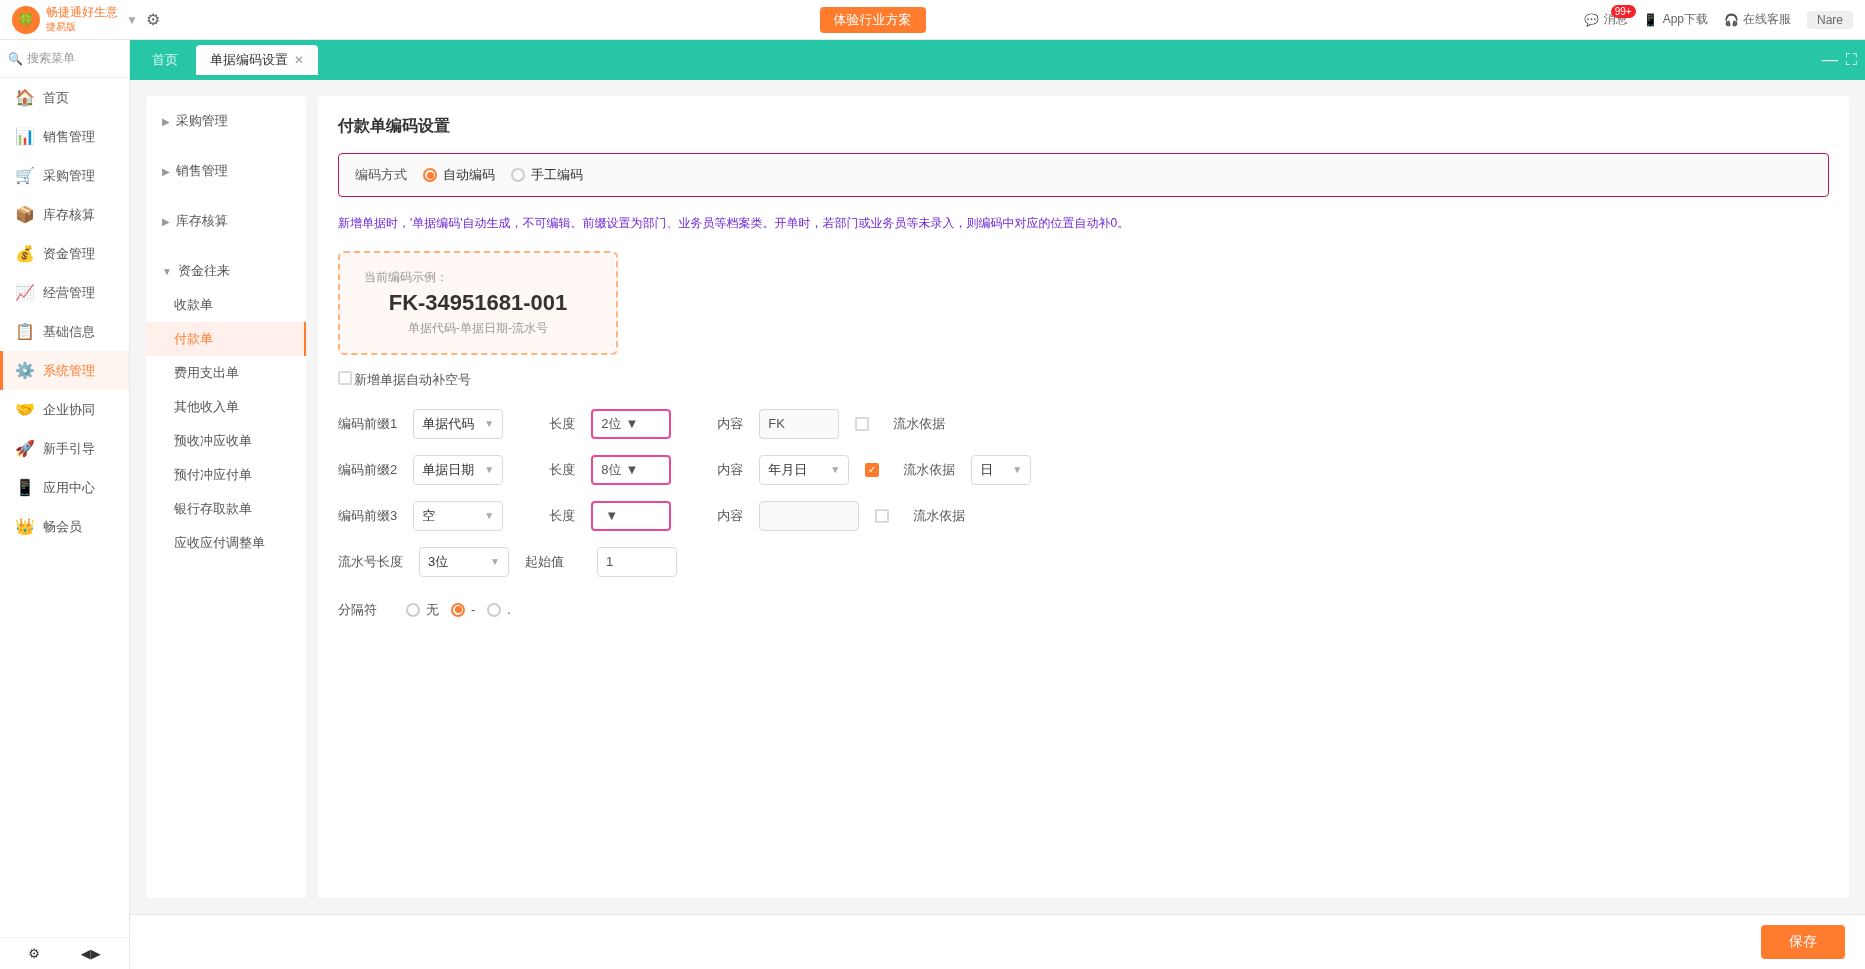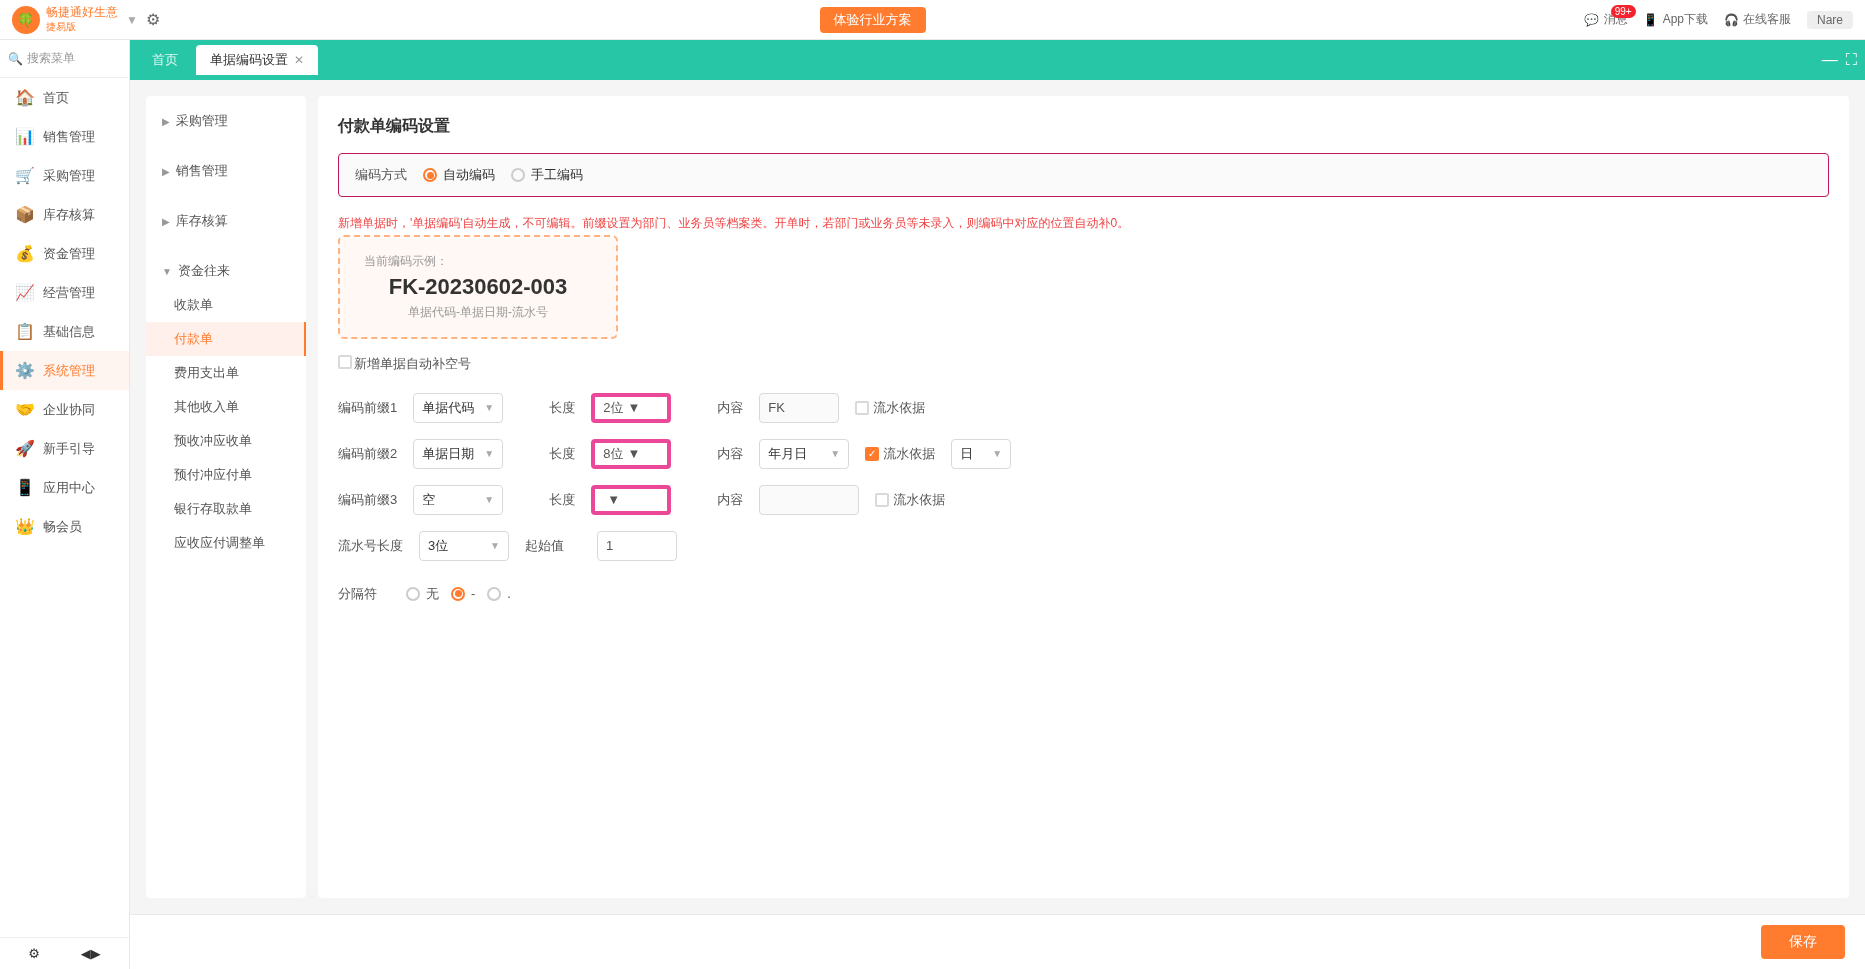--- a/index.html
+++ b/index.html
@@ -107,21 +107,21 @@
     
     .encode-method { display: flex; align-items: center; gap: 16px; padding: 12px 16px; background: #fafafa; border: 1px solid #be185d; border-radius: 4px; margin-bottom: 16px; }
     .encode-label { font-size: 13px; color: #555; }
     .radio-group { display: flex; align-items: center; gap: 16px; }
     .radio-item { display: flex; align-items: center; gap: 6px; cursor: pointer; font-size: 13px; }
     .radio-circle { width: 14px; height: 14px; border-radius: 50%; border: 2px solid #ccc; display: flex; align-items: center; justify-content: center; }
     .radio-circle.checked { border-color: #ff7c2f; }
     .radio-circle.checked::after { content: ''; width: 7px; height: 7px; border-radius: 50%; background: #ff7c2f; }
 
     
-    .info-note { font-size: 12px; color: #ef4444; line-height: 1.8; }
+    .info-note { font-size: 12px; color: #6d28d9; margin-bottom: 16px; line-height: 1.8; }
 
     
     .example-box {
       border: 2px dashed #ffb380;
       background: #fff8f4;
       border-radius: 6px;
       padding: 16px 24px;
       display: inline-block;
       margin-bottom: 16px;
       min-width: 280px;
@@ -146,21 +146,21 @@
       justify-content: space-between;
       cursor: pointer;
       background: #fff;
       min-width: 90px;
       font-size: 13px;
       gap: 6px;
     }
     .select-box .chevron { color: #aaa; font-size: 10px; }
     .length-box {
       height: 30px;
-      border: 4px solid #ec4899;
+      border: 2px solid #ec4899;
       border-radius: 4px;
       padding: 0 8px;
       display: flex;
       align-items: center;
       gap: 4px;
       min-width: 80px;
       font-size: 13px;
       color: #555;
     }
     .content-box {
@@ -168,21 +168,21 @@
       border: 1px solid #d9d9d9;
       border-radius: 4px;
       padding: 0 8px;
       display: flex;
       align-items: center;
       min-width: 80px;
       font-size: 13px;
       color: #555;
       background: #fafafa;
     }
-    .checkbox-item { display: flex; align-items: center; gap: 4px; font-size: 13px; color: #555; cursor: pointer; }
+    .checkbox-item { display: flex; align-items: center; gap: 24px; font-size: 13px; color: #555; cursor: pointer; }
     .checkbox-box { width: 14px; height: 14px; border: 2px solid #d9d9d9; border-radius: 2px; display: flex; align-items: center; justify-content: center; }
     .checkbox-box.checked { border-color: #ff7c2f; background: #ff7c2f; }
     .checkbox-box.checked::after { content: '✓'; color: white; font-size: 10px; }
 
     
     .serial-row { display: flex; align-items: center; gap: 16px; }
     .input-box { height: 30px; border: 1px solid #d9d9d9; border-radius: 4px; padding: 0 8px; font-size: 13px; color: #555; min-width: 80px; background: #fff; display: flex; align-items: center; }
 
     
     .divider-row { display: flex; align-items: center; gap: 12px; font-size: 13px; color: #555; margin-top: 8px; }
@@ -359,21 +359,21 @@
               </label>
             </div>
           </div>
 
           
           <div class="info-note">新增单据时，'单据编码'自动生成，不可编辑。前缀设置为部门、业务员等档案类。开单时，若部门或业务员等未录入，则编码中对应的位置自动补0。</div>
 
           
           <div class="example-box">
             <div style="font-size:12px;color:#999;margin-bottom:4px;">当前编码示例：</div>
-            <div class="example-code">FK-20230602-003</div>
+            <div class="example-code">FK-34951681-001</div>
             <div class="example-desc">单据代码-单据日期-流水号</div>
           </div>
 
           
           <div class="auto-fill-row">
             <div class="checkbox-box"></div>
             <span>新增单据自动补空号</span>
           </div>
 
           

